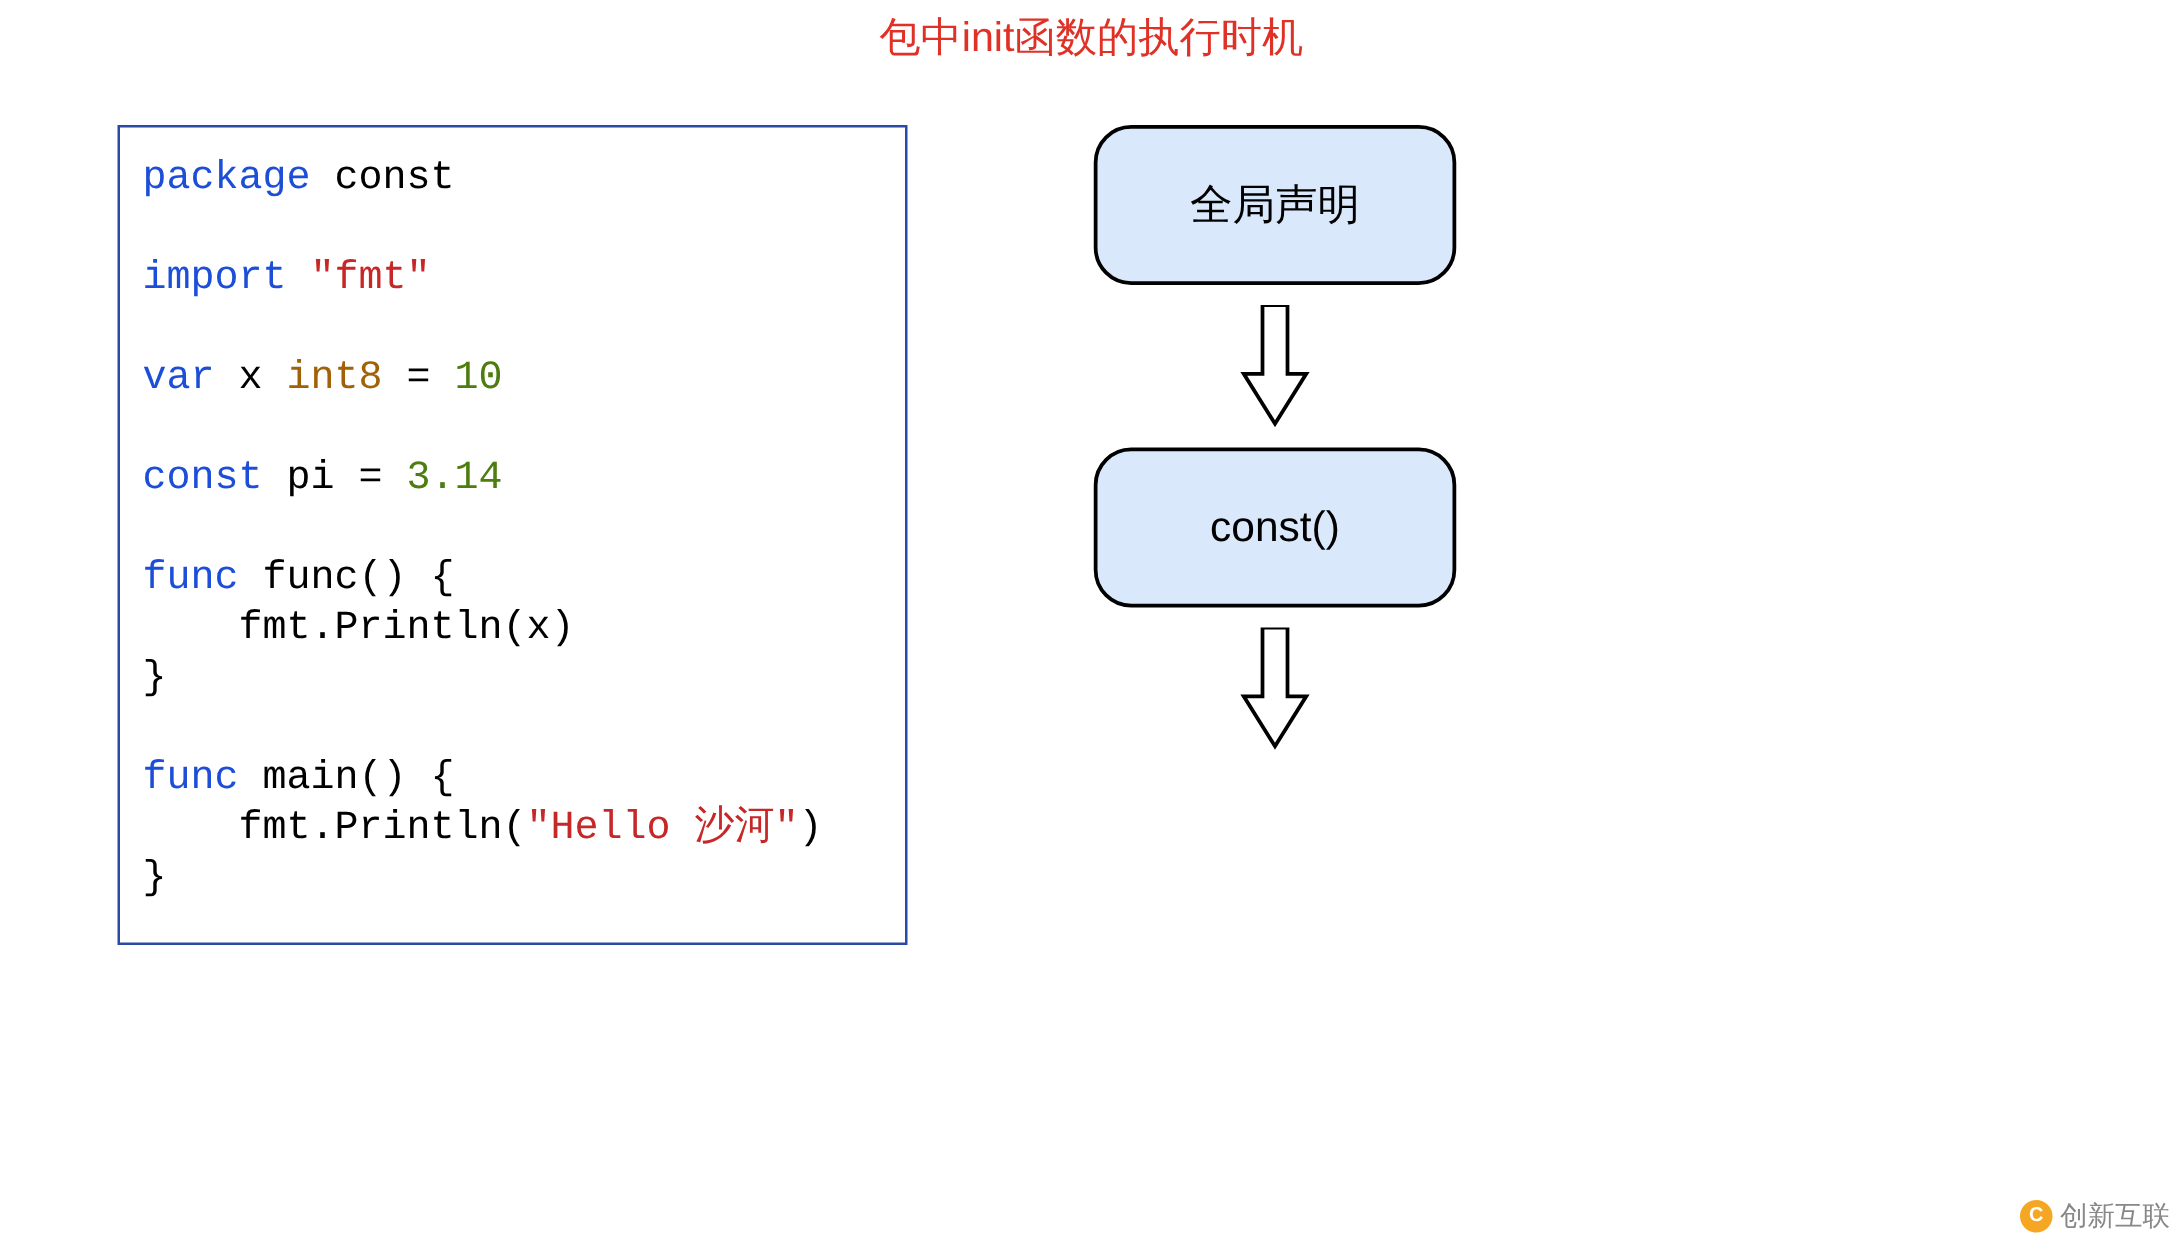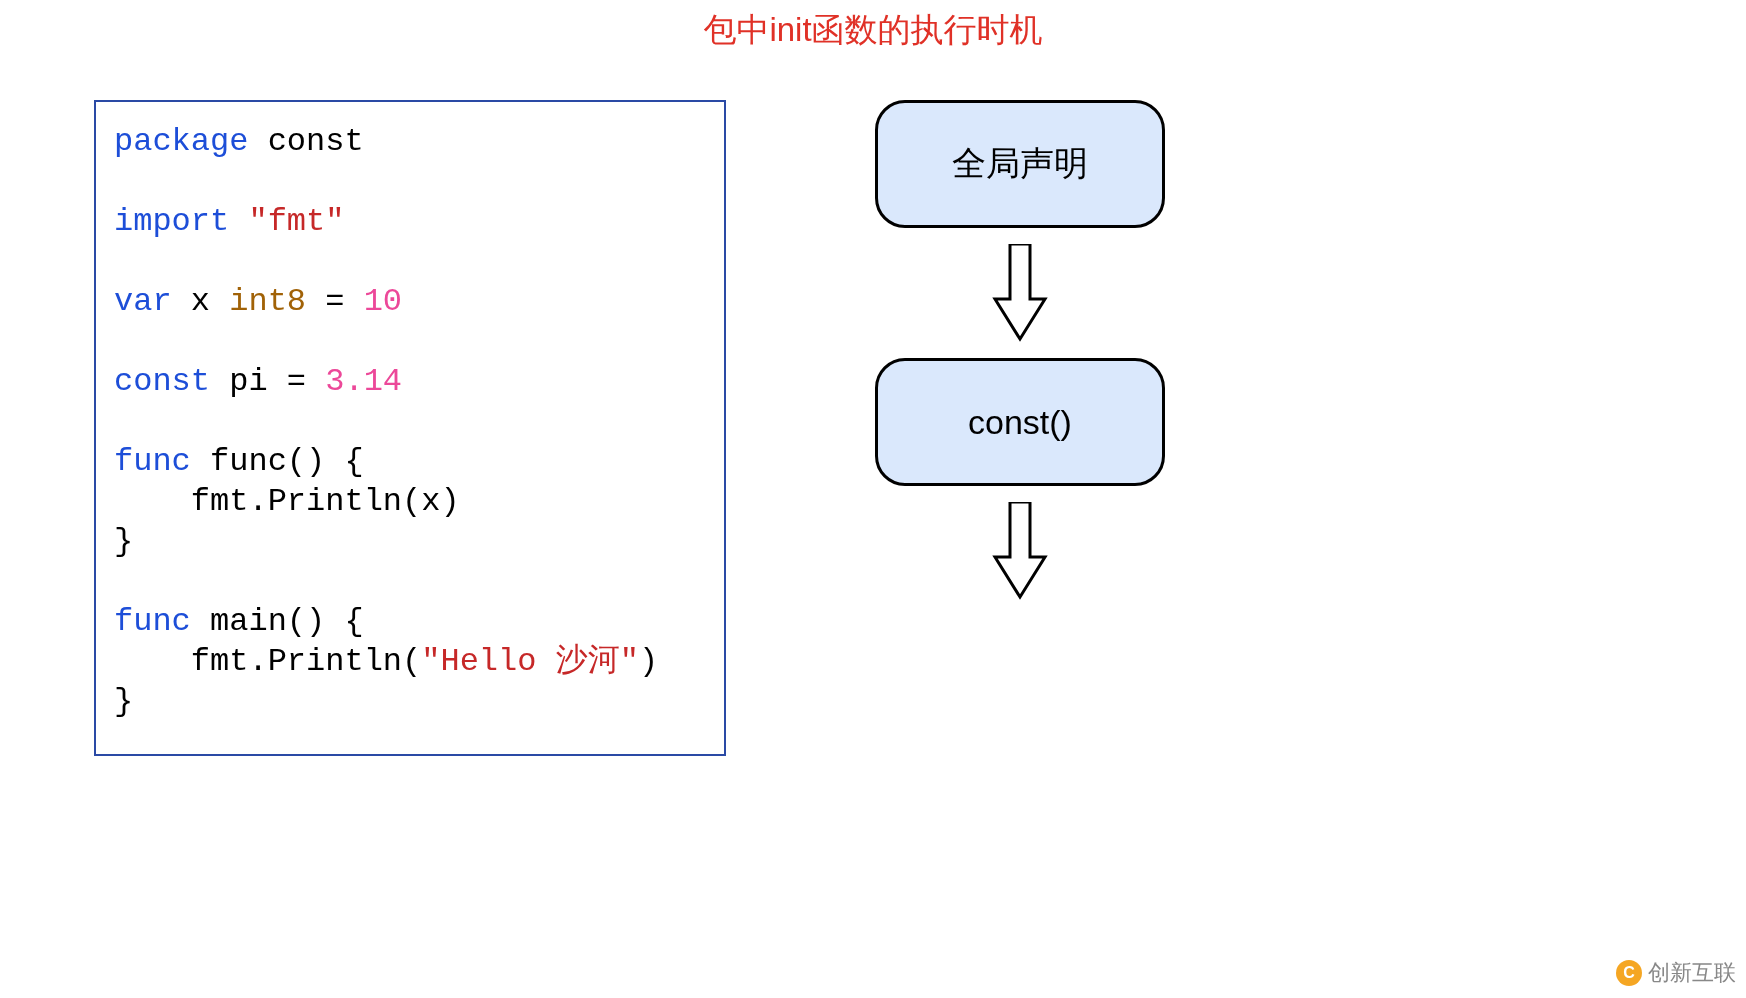--- a/index.html
+++ b/index.html
@@ -30,21 +30,21 @@
       padding: 20px 18px;
       font-family: Menlo, Monaco, "Courier New", monospace;
       font-size: 32px;
       line-height: 40px;
       white-space: pre;
       color: #000;
     }
     .kw   { color: #1d4ed8; }
     .str  { color: #c62828; }
     .typ  { color: #a16207; }
-    .num  { color: #ec4899; }
+    .num  { color: #4d7c0f; }
 
     .flow {
       position: absolute;
       top: 100px;
       left: 870px;
       width: 300px;
       display: flex;
       flex-direction: column;
       align-items: center;
     }

